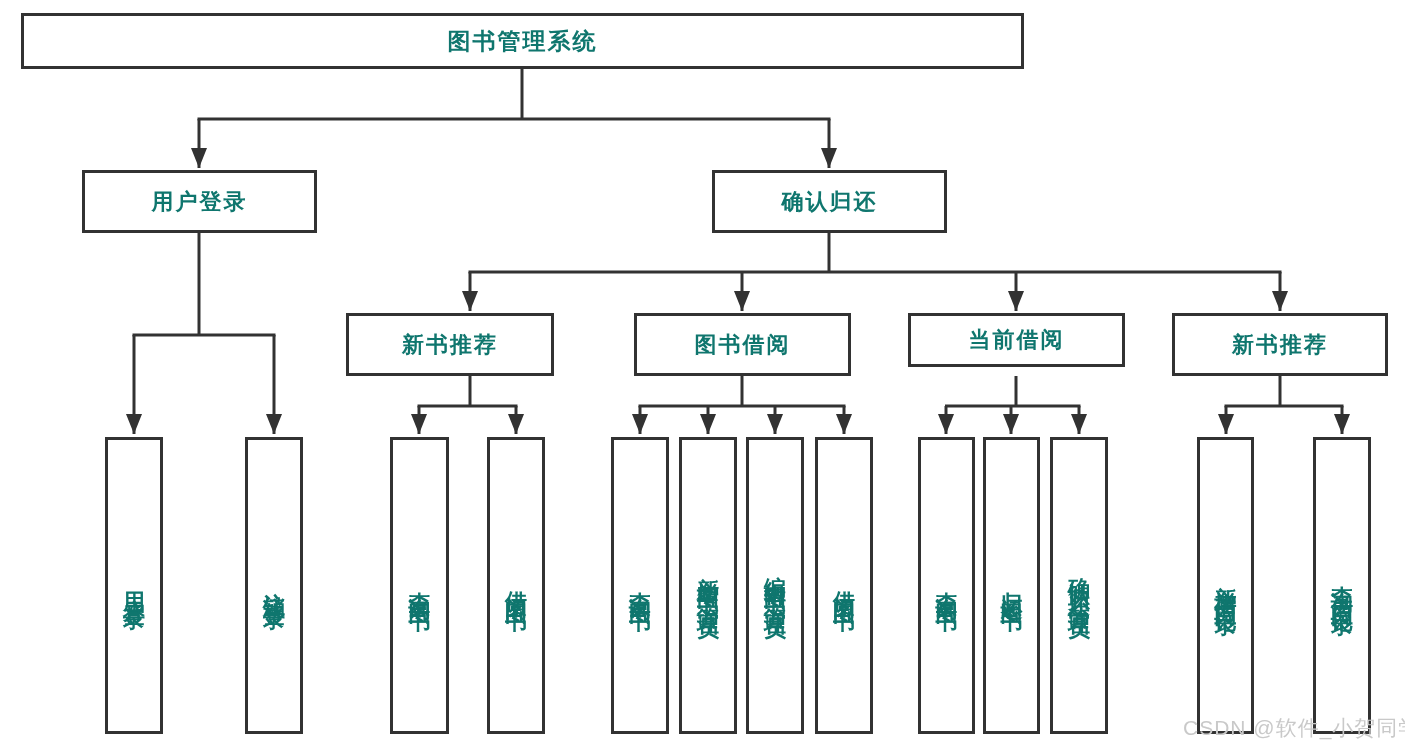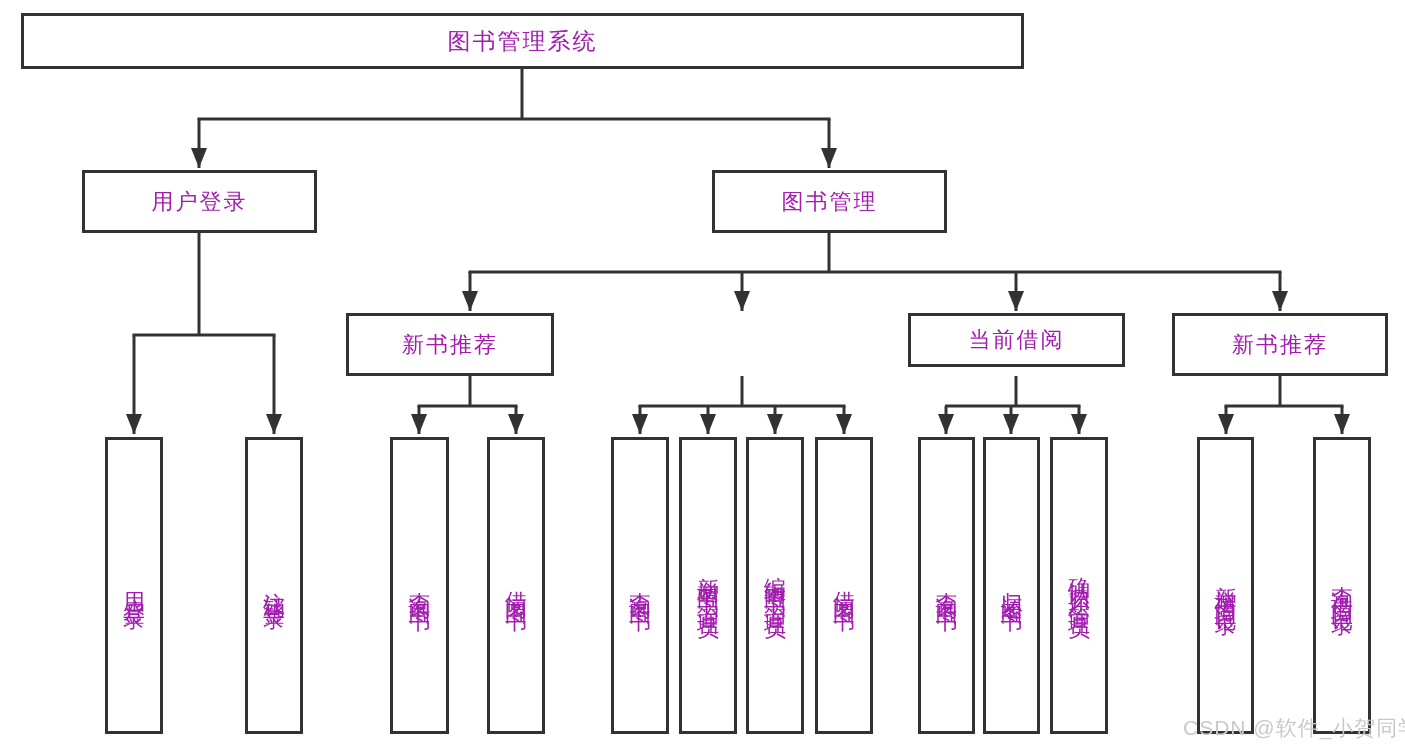--- a/index.html
+++ b/index.html
@@ -4,23 +4,24 @@
 <style>
   html,body{margin:0;padding:0;}
   body{
     width:1405px;height:747px;background:#ffffff;position:relative;
     font-family:"Liberation Sans","DejaVu Sans",sans-serif;
   }
   .canvas{position:absolute;left:0;top:0;width:1405px;height:747px;background:#ffffff;overflow:hidden;}
   .connectors{position:absolute;left:0;top:0;z-index:0;pointer-events:none;}
   .node{
     position:absolute;box-sizing:border-box;z-index:1;
-    background:#ffffff;border:3px solid #323232;color:#a21caf;
+    background:#ffffff;border:3px solid #323232;color:#0f766e;
     display:flex;align-items:center;justify-content:center;
     text-align:center;
+    font-weight:bold;
   }
   .h{font-size:22px;letter-spacing:2px;}
   .root-label{font-size:23px;}
   .v{
     writing-mode:vertical-rl;text-orientation:mixed;
     font-size:22px;letter-spacing:6px;line-height:1;
   }
   .watermark{
     position:absolute;left:1183px;top:714px;z-index:2;
     font-size:21px;color:#c9c9c9;letter-spacing:1px;white-space:nowrap;
@@ -77,23 +78,24 @@
       <path d="M1280 376 V406"></path>
       <path d="M1224.5 406 H1343.5"></path>
       <path d="M1226 406 V434" marker-end="url(#arr)"></path>
       <path d="M1342 406 V434" marker-end="url(#arr)"></path>
     </g>
   </svg>
 
   <div class="node h root-label" style="left:21px;top:13px;width:1003px;height:56px">图书管理系统</div>
 
   <div class="node h" style="left:82px;top:170px;width:235px;height:63px">用户登录</div>
-  <div class="node h" style="left:712px;top:170px;width:235px;height:63px">图书管理</div>
+  <div class="node h" style="left:712px;top:170px;width:235px;height:63px">确认归还</div>
 
   <div class="node h" style="left:346px;top:313px;width:208px;height:63px">新书推荐</div>
+  <div class="node h" style="left:634px;top:313px;width:217px;height:63px">图书借阅</div>
   <div class="node h" style="left:908px;top:313px;width:217px;height:54px">当前借阅</div>
   <div class="node h" style="left:1172px;top:313px;width:216px;height:63px">新书推荐</div>
 
   <div class="node v" style="left:105px;top:437px;width:58px;height:297px">用户登录</div>
   <div class="node v" style="left:245px;top:437px;width:58px;height:297px">注销登录</div>
 
   <div class="node v" style="left:390px;top:437px;width:59px;height:297px">查询图书</div>
   <div class="node v" style="left:487px;top:437px;width:58px;height:297px">借阅图书</div>
 
   <div class="node v" style="left:611px;top:437px;width:58px;height:297px">查询图书</div>

